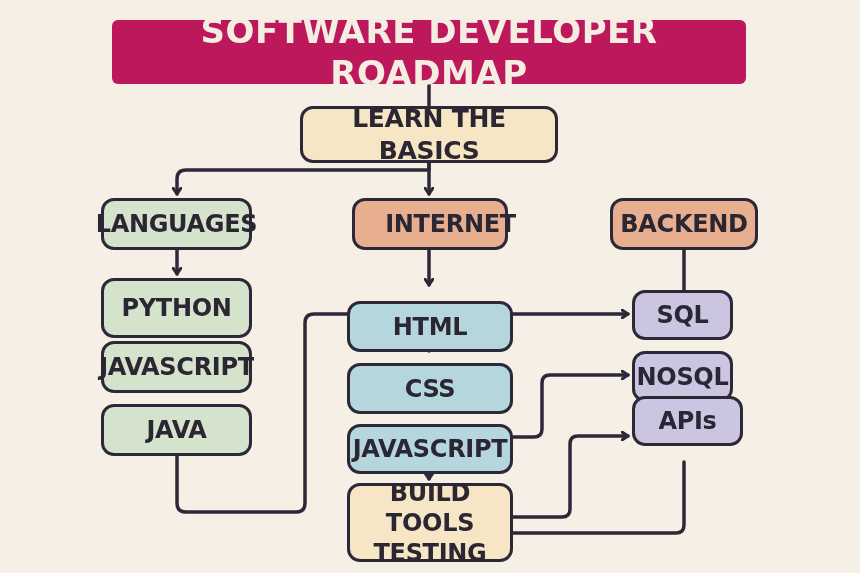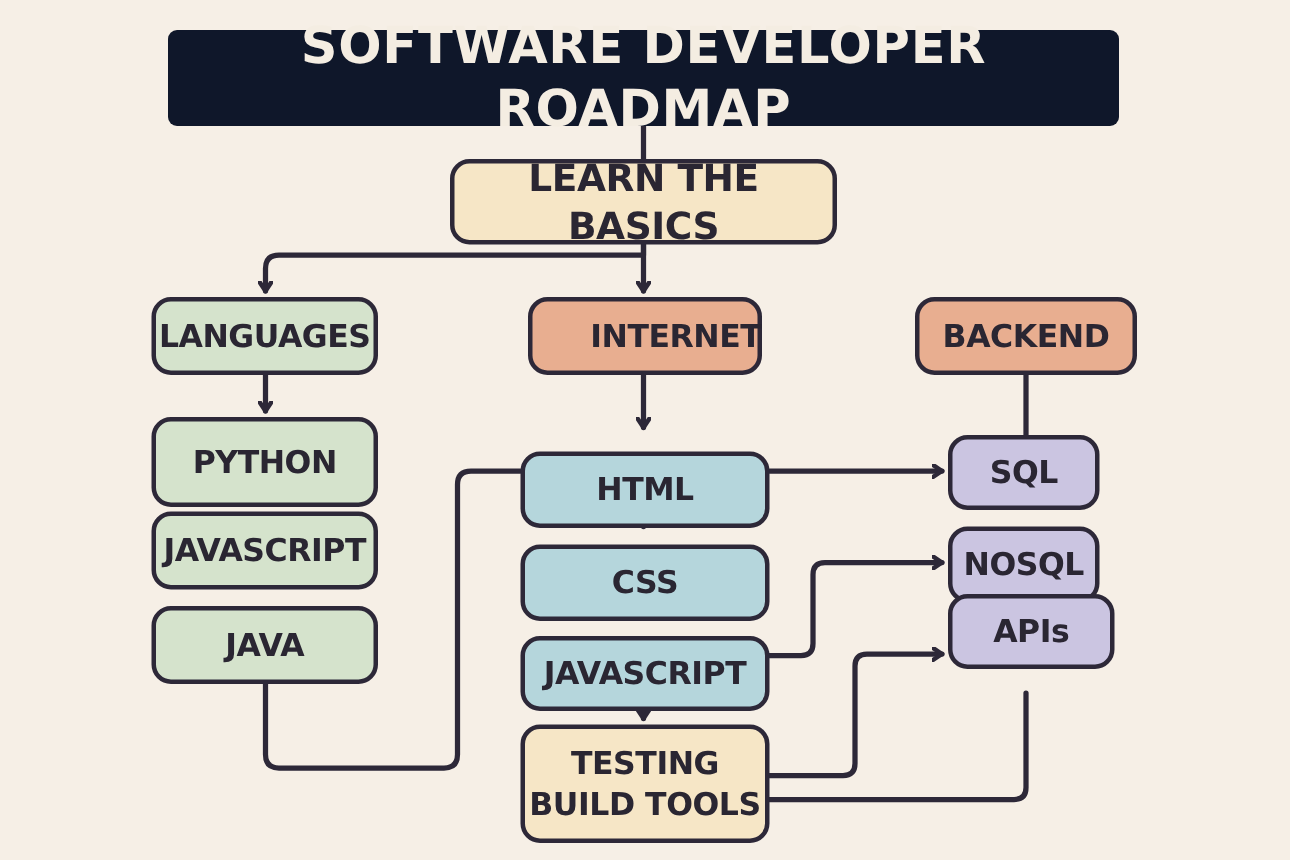--- a/index.html
+++ b/index.html
@@ -15,26 +15,26 @@
     position: absolute;
     box-sizing: border-box;
     border: 3.5px solid #2d2838;
     border-radius: 13px;
     display: flex;
     align-items: center;
     justify-content: center;
     text-align: center;
     color: #2a2632;
     font-weight: bold;
-    font-size: 21px;
+    font-size: 24px;
     letter-spacing: -0.3px;
     line-height: 1.25;
   }
   .title {
-    background: #0f172a;
+    background: #be185d;
     color: #f4ede2;
     border: none;
     border-radius: 6px;
     font-size: 34px;
     letter-spacing: 0.5px;
   }
   .basics { background: #f6e6c6; font-size: 25px; }
   .green { background: #d5e3cc; }
   .orange { background: #e8ae90; }
   .blue { background: #b5d6dc; margin-top: 12px; }
@@ -89,20 +89,20 @@
 <div class="node green" style="left:101px; top:198px; width:151px; height:52px;">LANGUAGES</div>
 <div class="node green" style="left:101px; top:278px; width:151px; height:60px;">PYTHON</div>
 <div class="node green" style="left:101px; top:341px; width:151px; height:52px;">JAVASCRIPT</div>
 <div class="node green" style="left:101px; top:404px; width:151px; height:52px;">JAVA</div>
 
 <div class="node orange" style="left:352px; top:198px; width:156px; height:52px;padding-left:41px;">INTERNET</div>
 <div class="node blue" style="left:347px; top:289px; width:166px; height:51px;">HTML</div>
 <div class="node blue" style="left:347px; top:351px; width:166px; height:51px;">CSS</div>
 <div class="node blue" style="left:347px; top:412px; width:166px; height:50px;">JAVASCRIPT</div>
 <div class="node yellow" style="left:347px; top:483px; width:166px; height:79px; flex-direction:column;">
+  <span>BUILD TOOLS</span>
   <span>TESTING</span>
-  <span>BUILD TOOLS</span>
 </div>
 
 <div class="node orange" style="left:610px; top:198px; width:148px; height:52px;">BACKEND</div>
 <div class="node purple" style="left:632px; top:290px; width:101px; height:50px;">SQL</div>
 <div class="node purple" style="left:632px; top:351px; width:101px; height:51px;">NOSQL</div>
 <div class="node purple" style="left:632px; top:396px; width:111px; height:50px;">APIs</div>
 
 </body></html>

